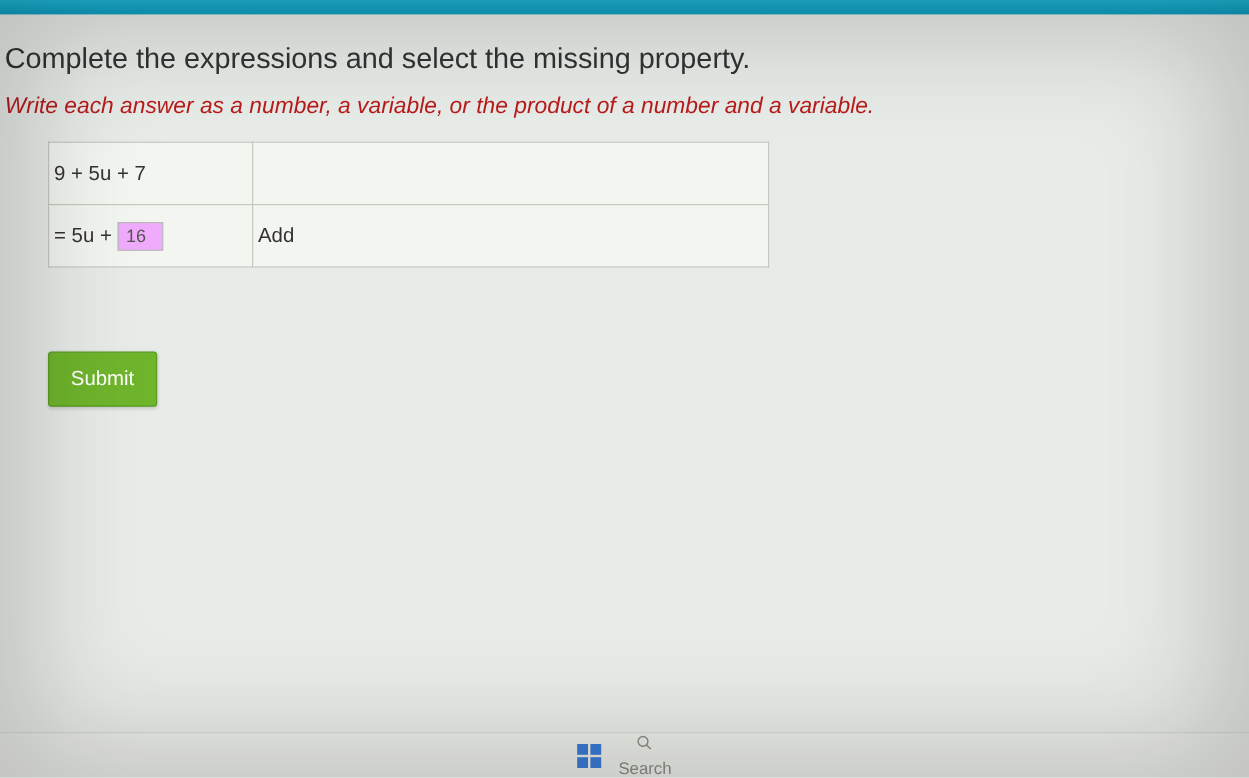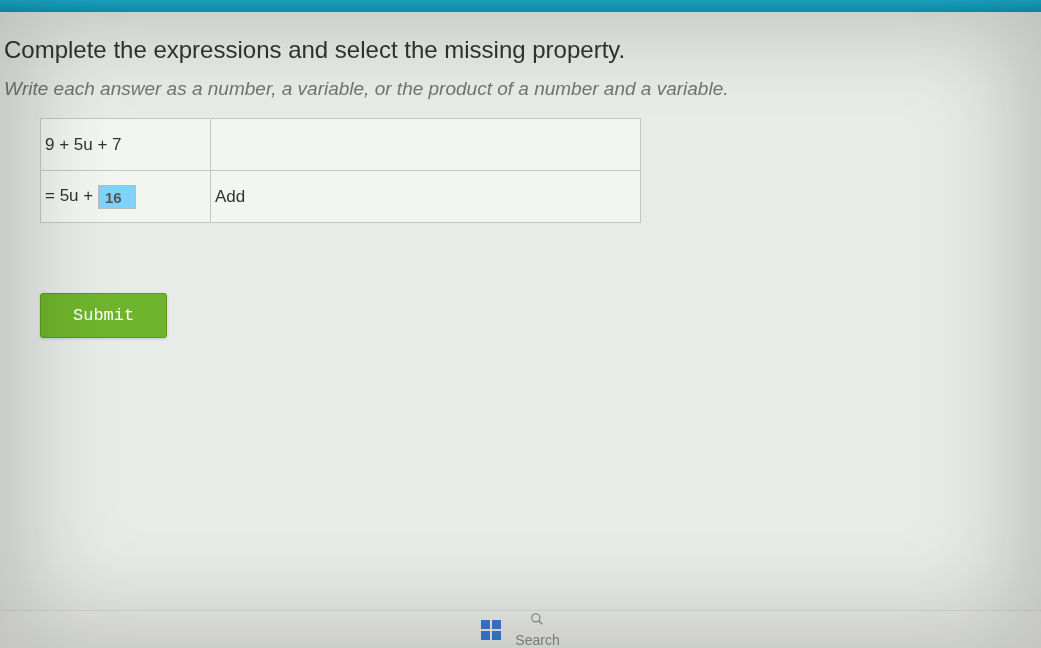--- a/index.html
+++ b/index.html
@@ -21,21 +21,21 @@
     }
     .instruction {
       font-size: 24px;
       color: #333;
       padding-left: 4px;
       margin-bottom: 14px;
     }
     .sub-instruction {
       font-size: 19px;
       font-style: italic;
-      color: #737373;
+      color: #b91c1c;
       padding-left: 4px;
       margin-bottom: 18px;
     }
     .work-table {
       margin-left: 40px;
       border: 1px solid #c6c6c0;
       border-collapse: collapse;
       background: #f3f5f1;
     }
     .work-table td {
@@ -57,27 +57,26 @@
       text-align: center;
       vertical-align: middle;
       padding: 2px;
       color:#333;
     }
     .value-box {
       display: inline-block;
       min-width: 38px;
       height: 24px;
       border: 1px solid #bbb;
-      background: #7dd3fc;
+      background: #f0abfc;
       padding: 2px 6px;
       font-size: 15px;
       color: #555;
       vertical-align: middle;
       line-height: 19px;
-      font-weight: bold;
     }
     .dropdown {
       display: flex;
       align-items: stretch;
       width: 100%;
       height: 30px;
       border: 1px solid #b9b9b2;
       background: #fdfdfb;
     }
     .dropdown-body {
@@ -90,29 +89,28 @@
       display: flex;
       align-items: center;
       justify-content: center;
       font-size: 10px;
       color: #555;
       cursor: pointer;
     }
     .submit-btn {
       display: inline-block;
       margin: 70px 0 0 40px;
-      padding: 12px 32px;
+      padding: 12px 18px;
       background: #6fb52c;
       color: #fff;
       font-size: 17px;
       border: 1px solid #5a9a20;
       border-radius: 3px;
       cursor: pointer;
       box-shadow: 0 1px 3px rgba(0,0,0,.15);
-      font-family: Liberation Mono, monospace;
     }
     .taskbar {
       position: absolute;
       bottom: 0;
       left: 0; right: 0;
       height: 38px;
       background: #eceee9;
       border-top: 1px solid #d9dcd6;
       display: flex;
       align-items: center;

